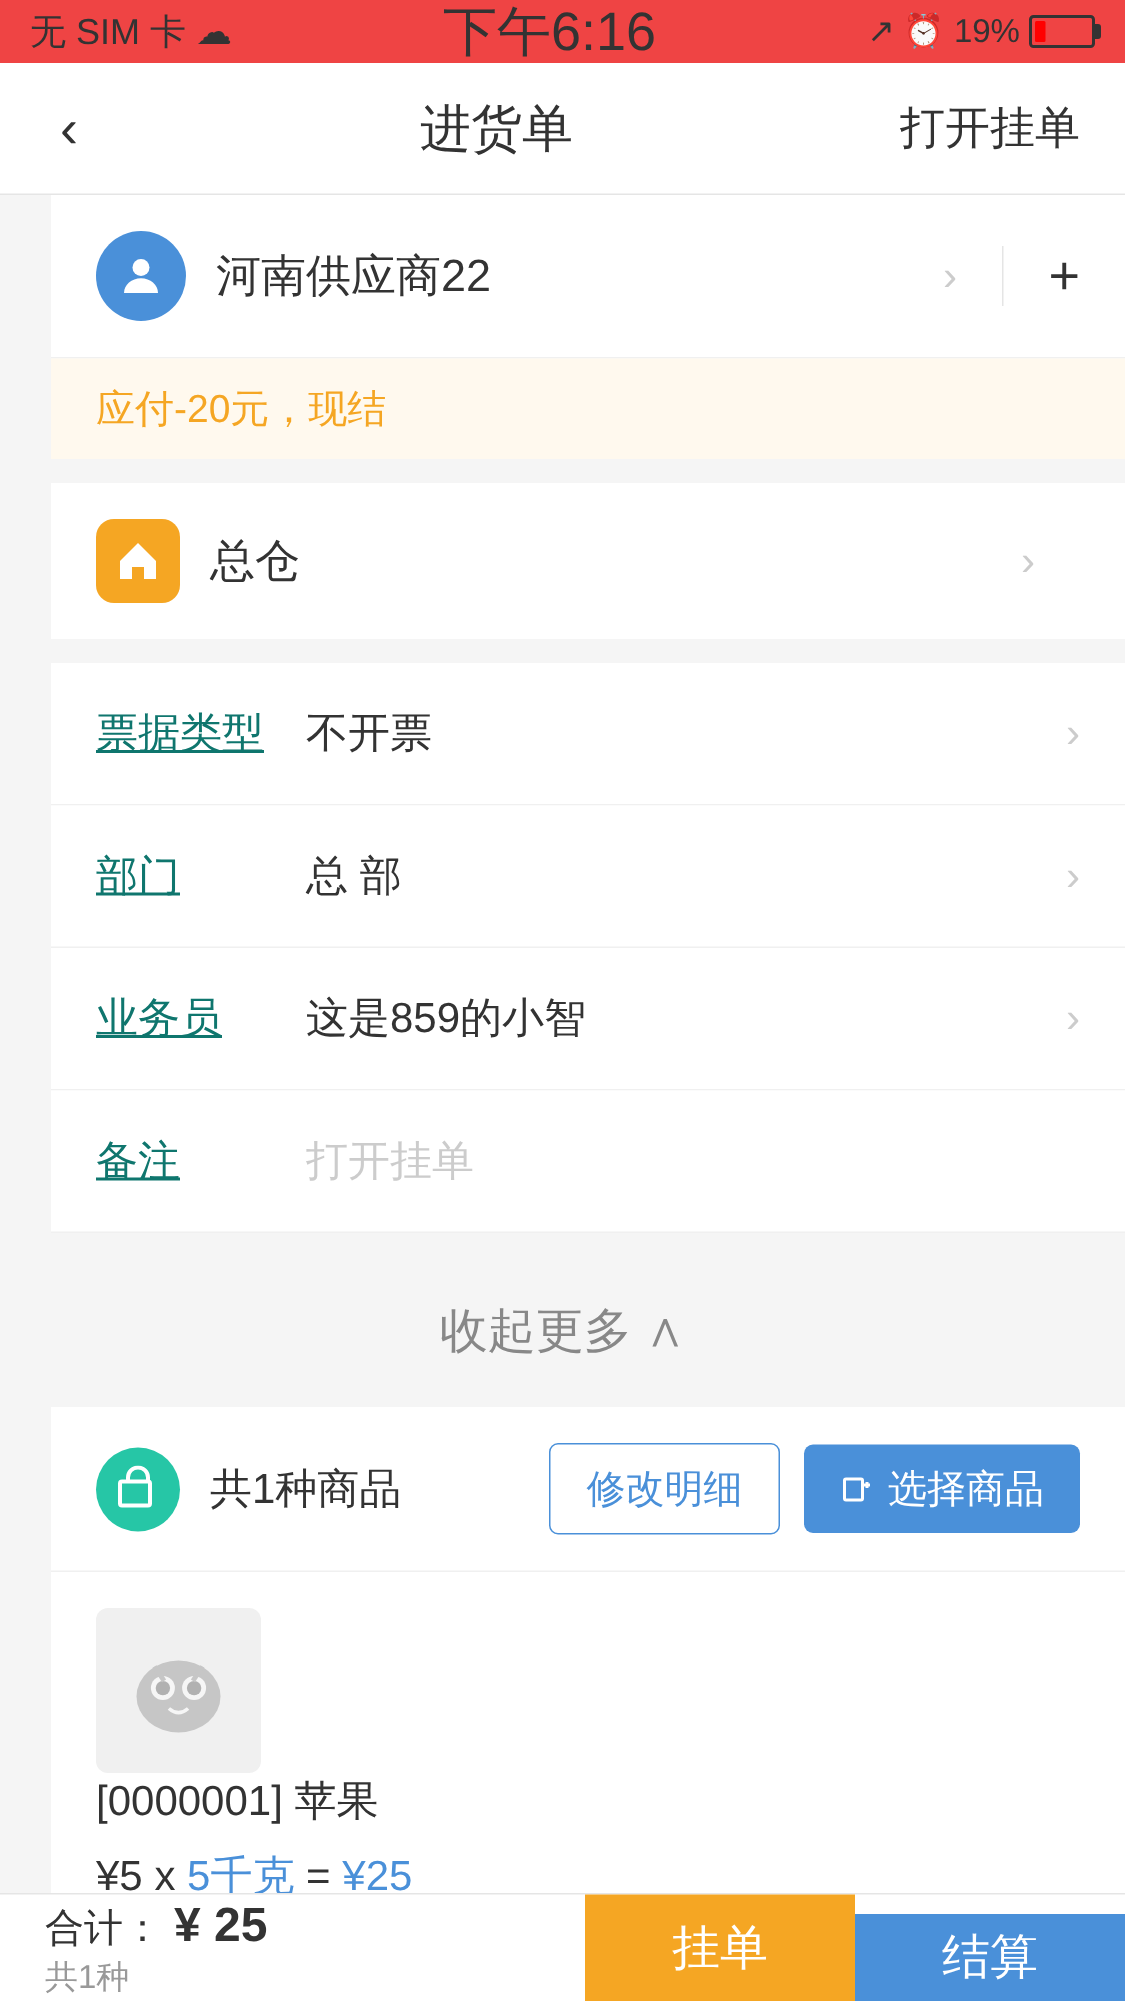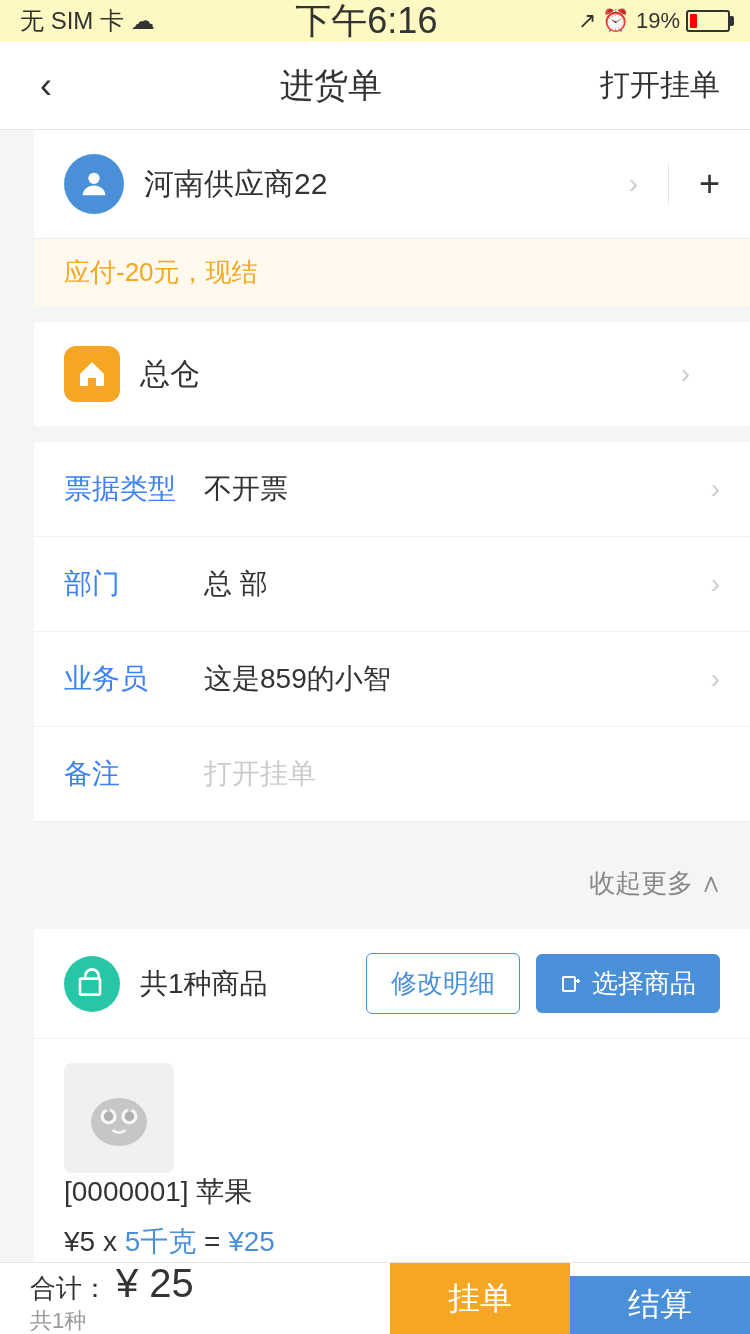--- a/index.html
+++ b/index.html
@@ -9,21 +9,21 @@
       background: #f5f5f5;
       width: 750px;
       min-height: 1334px;
       font-size: 28px;
       color: #333;
     }
 
     
     .status-bar {
       height: 42px;
-      background: #fef9c3;
+      background: #ef4444;
       display: flex;
       align-items: center;
       justify-content: space-between;
       padding: 0 20px;
       font-size: 24px;
       color: #333;
     }
     .status-left { display: flex; align-items: center; gap: 8px; }
     .status-center { font-size: 36px; font-weight: 500; }
     .status-right { display: flex; align-items: center; gap: 6px; font-size: 22px; }
@@ -170,44 +170,45 @@
       display: flex;
       align-items: center;
       padding: 28px 30px;
       background: #fff;
       border-bottom: 1px solid #f0f0f0;
       cursor: pointer;
     }
     .form-label {
       width: 140px;
       font-size: 28px;
-      color: #3b82f6;
+      color: #0f766e;
       flex-shrink: 0;
+      text-decoration: underline;
     }
     .form-value {
       flex: 1;
       font-size: 28px;
       color: #333;
     }
     .form-value.placeholder {
       color: #ccc;
     }
     .form-chevron {
       color: #ccc;
       font-size: 28px;
     }
 
     
     .collapse-row {
       display: flex;
       align-items: center;
-      justify-content: flex-end;
+      justify-content: center;
       padding: 28px;
       background: #f5f5f5;
-      font-size: 26px;
+      font-size: 32px;
       color: #888;
       cursor: pointer;
       gap: 8px;
     }
 
     
     .products-header {
       display: flex;
       align-items: center;
       padding: 24px 30px;
@@ -316,22 +317,22 @@
       display: flex;
       flex-direction: column;
       justify-content: center;
       padding: 0 30px;
     }
     .total-label {
       font-size: 26px;
       color: #333;
     }
     .total-value {
-      font-size: 40px;
-      font-weight: normal;
+      font-size: 32px;
+      font-weight: bold;
       color: #333;
     }
     .total-sub {
       font-size: 22px;
       color: #999;
     }
     .btn-hold {
       width: 180px;
       background: #f5a623;
       color: #fff;

